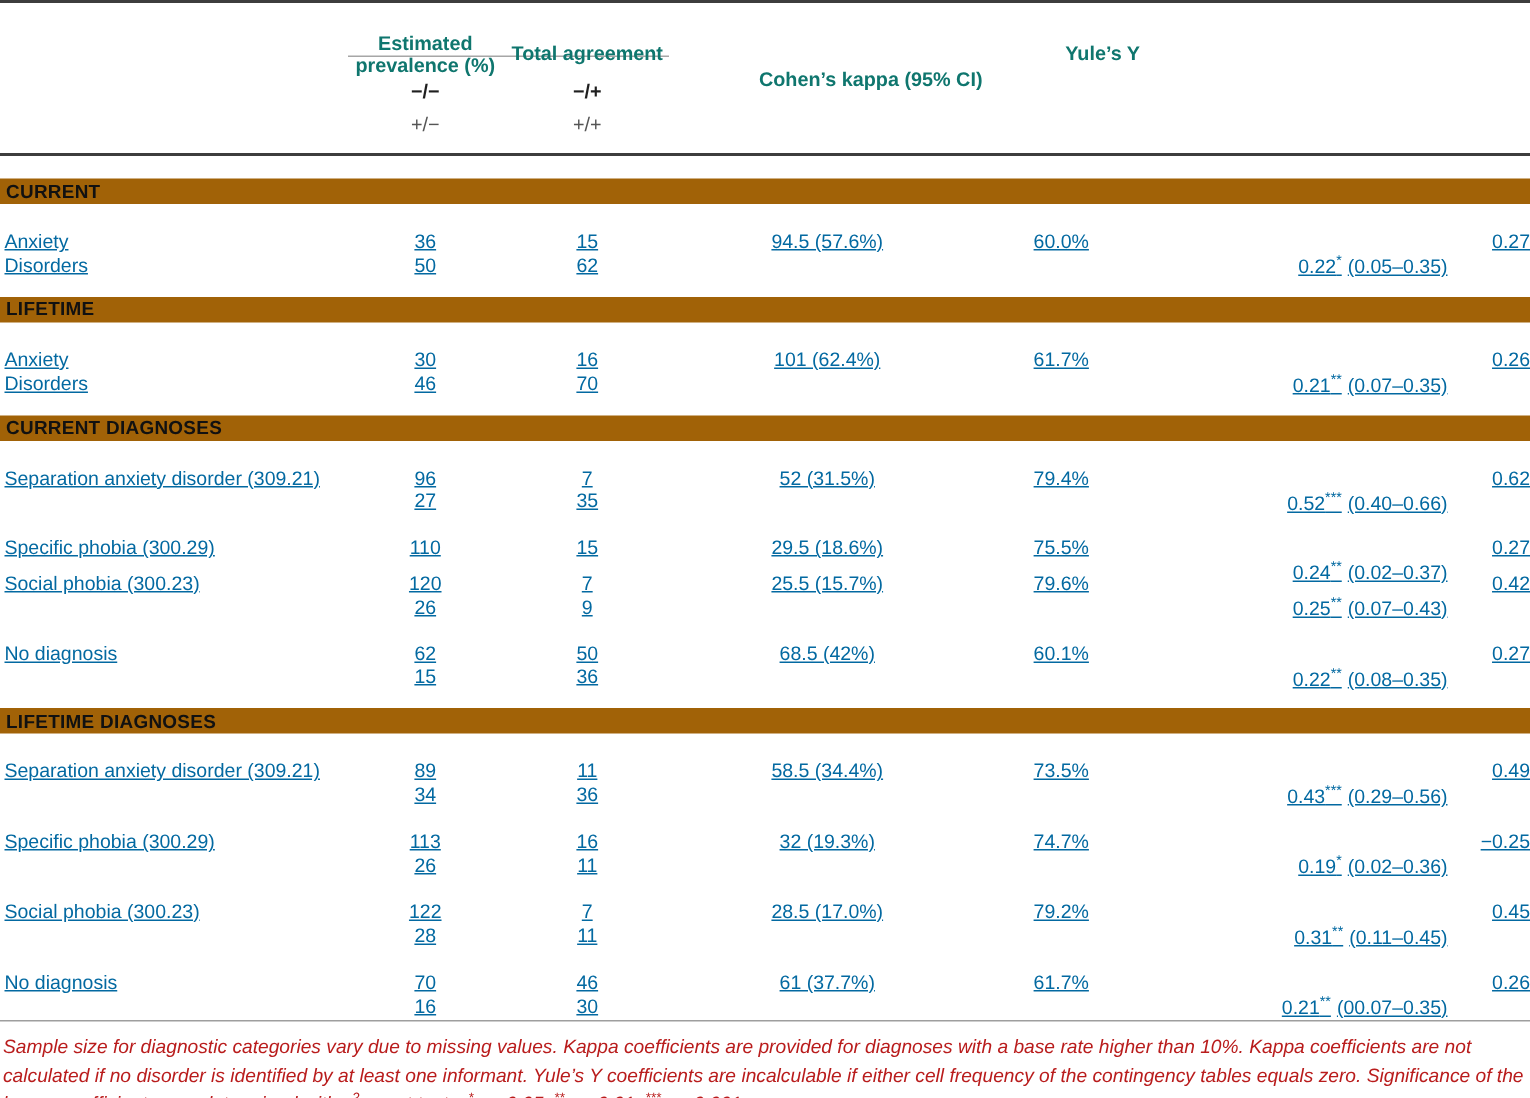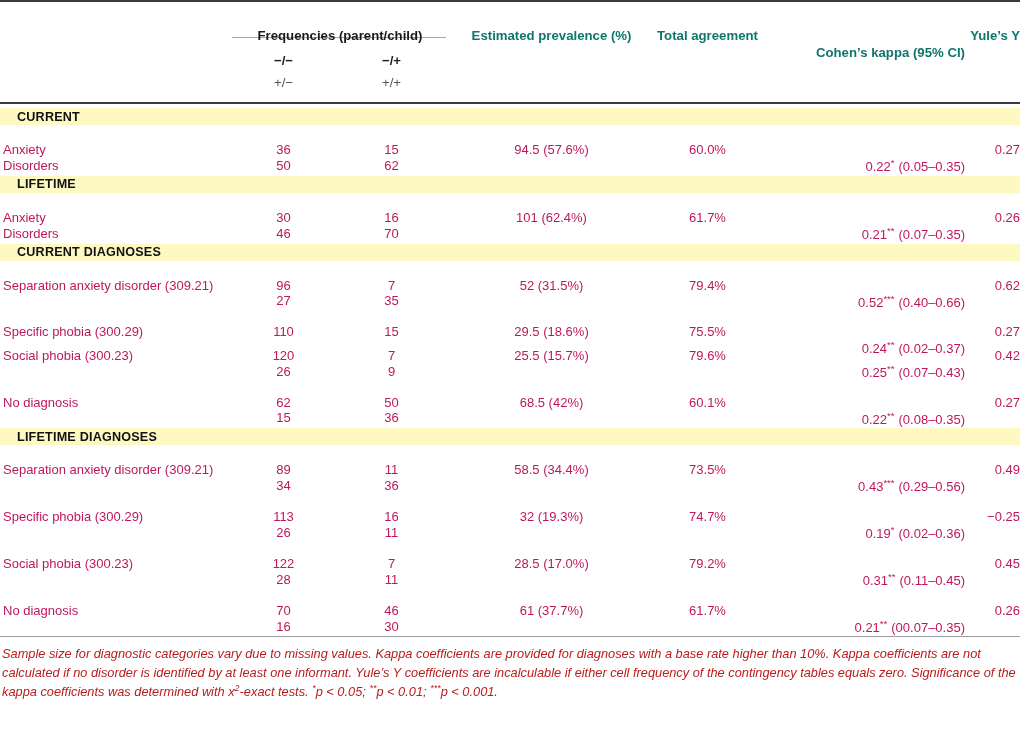--- a/index.html
+++ b/index.html
@@ -39,30 +39,30 @@
   
   .c.lbl  { text-align: left; padding-left: 3px; }
   .c.f    { text-align: center; }
   .c.prev { text-align: center; }
   .c.agr  { text-align: center; }
   .c.kap  { text-align: right; margin-top: 34px; }
   .c.yul  { text-align: right; padding-right: 0; }
 
   
   .section-bar {
-    height: 17px; background: #fef9c3;
+    height: 17px; background: #a16207;
     display: flex; align-items: center;
     font-size: 12.6px; font-weight: bold; color: #111111;
-    padding-left: 17px; letter-spacing: 0.2px;
-    margin-top: 4px;
+    padding-left: 4px; letter-spacing: 0.2px;
+    margin-top: 15px;
   }
   .section:first-of-type .section-bar { margin-top: 10px; }
 
   
-  .row-line { height: 23.4px; font-size: 13px; color: #be185d; }
+  .row-line { height: 23.4px; font-size: 13px; color: #0369a1; text-decoration: underline; }
   .row-line .kap sup, .kap-stars {
     font-size: 9.5px; vertical-align: super; line-height: 0;
   }
   .kap .ci { margin-left: 4px; }
 
   
   .footnote {
     margin-top: 7px; padding: 0 2px;
     font-style: italic; font-size: 12.8px; line-height: 19px; color: #b91c1c;
   }
@@ -70,21 +70,20 @@
 </style>
 </head>
 <body>
 
 <div class="page">
   <div class="toprule"></div>
 
   <div class="thead">
     <div class="grid hdr-line">
       <span class="c lbl"></span>
-      <span class="c grp">Frequencies (parent/child)</span>
       <span class="c prev hb">Estimated prevalence (%)</span>
       <span class="c agr hb">Total agreement</span>
       <span class="c kap hb">Cohen’s kappa (95% CI)</span>
       <span class="c yul hb">Yule’s Y</span>
     </div>
     <div class="freq-underline"></div>
     <div class="grid hdr-line sub1">
       <span class="c lbl"></span>
       <span class="c f">−/−</span>
       <span class="c f">−/+</span>

